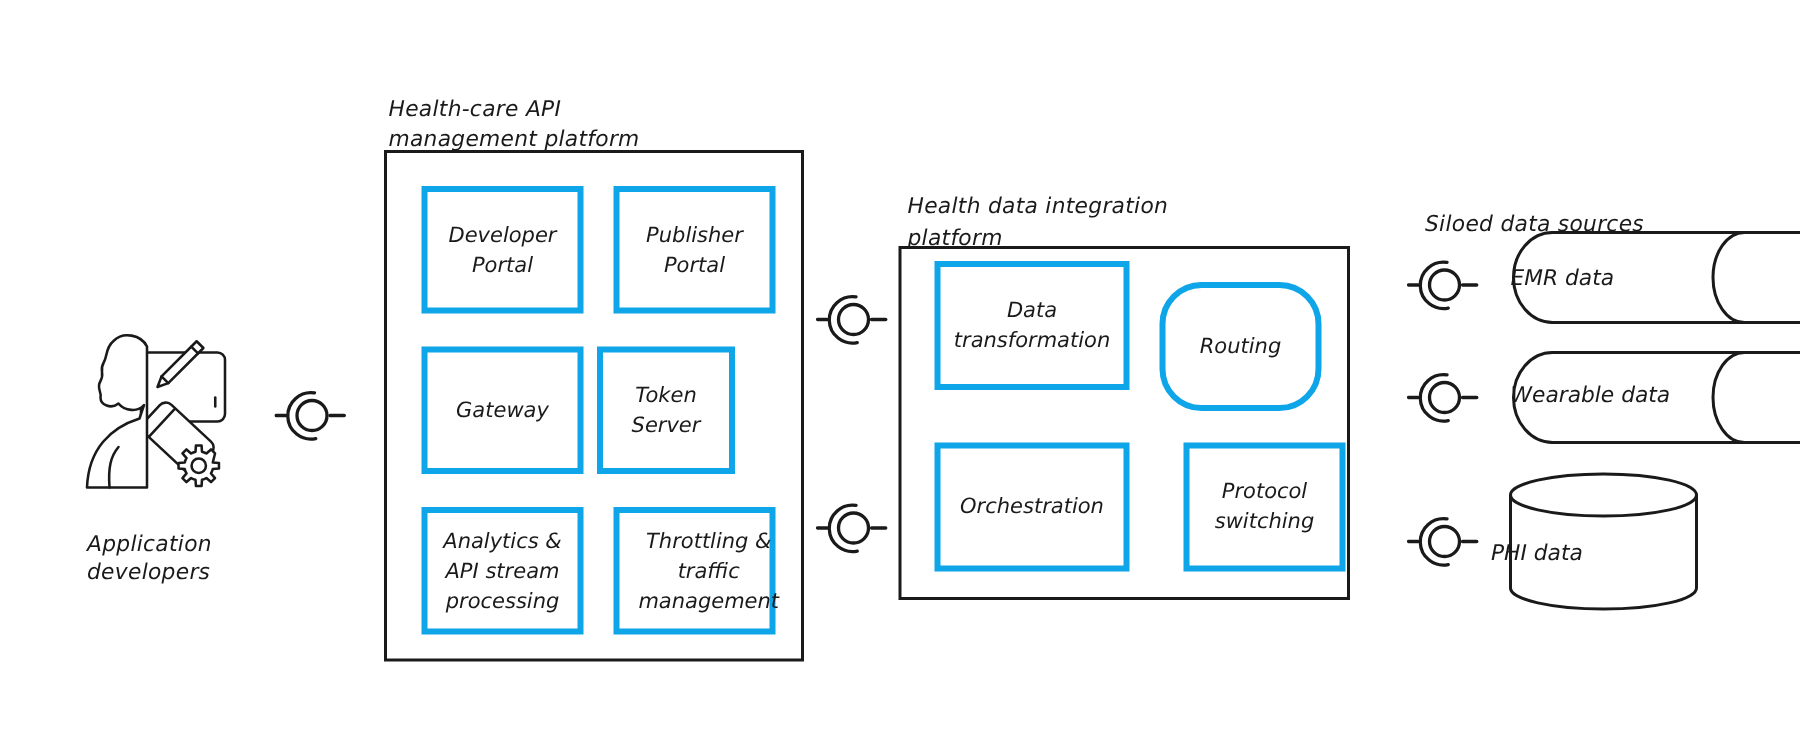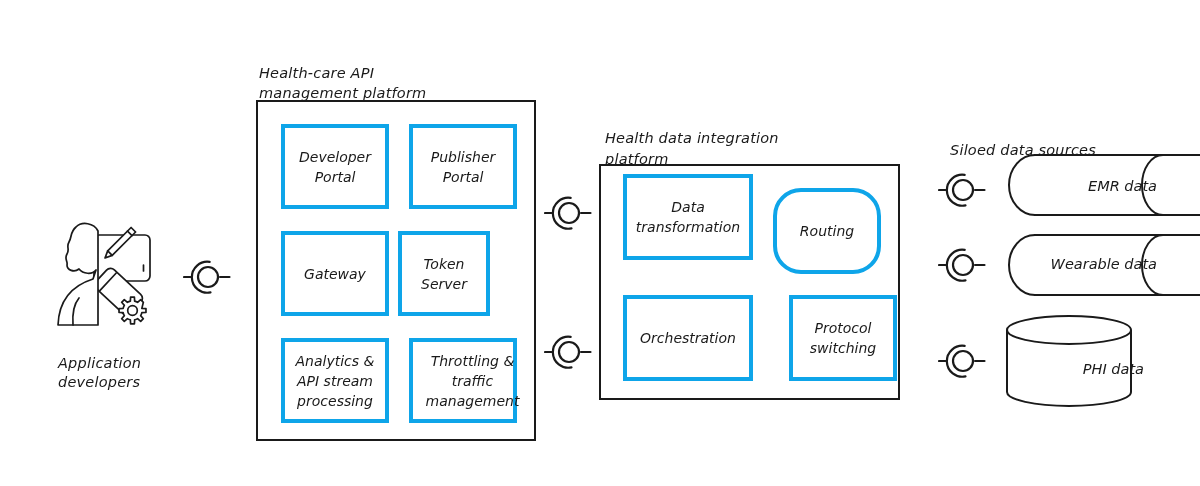--- a/index.html
+++ b/index.html
@@ -36,21 +36,21 @@
     justify-content: center;
     text-align: center;
     font-size: 14px;
     line-height: 20px;
     white-space: pre-line;
     padding: 2px;
   }
   .cyl-label {
     position: absolute;
     width: 150px;
-    text-align: right;
+    text-align: left;
     font-size: 14.5px;
   }
   svg.shape { position: absolute; overflow: visible; }
   svg.conn { position: absolute; }
 </style>
 </head>
 <body>
 
 <div class="canvas">
 

